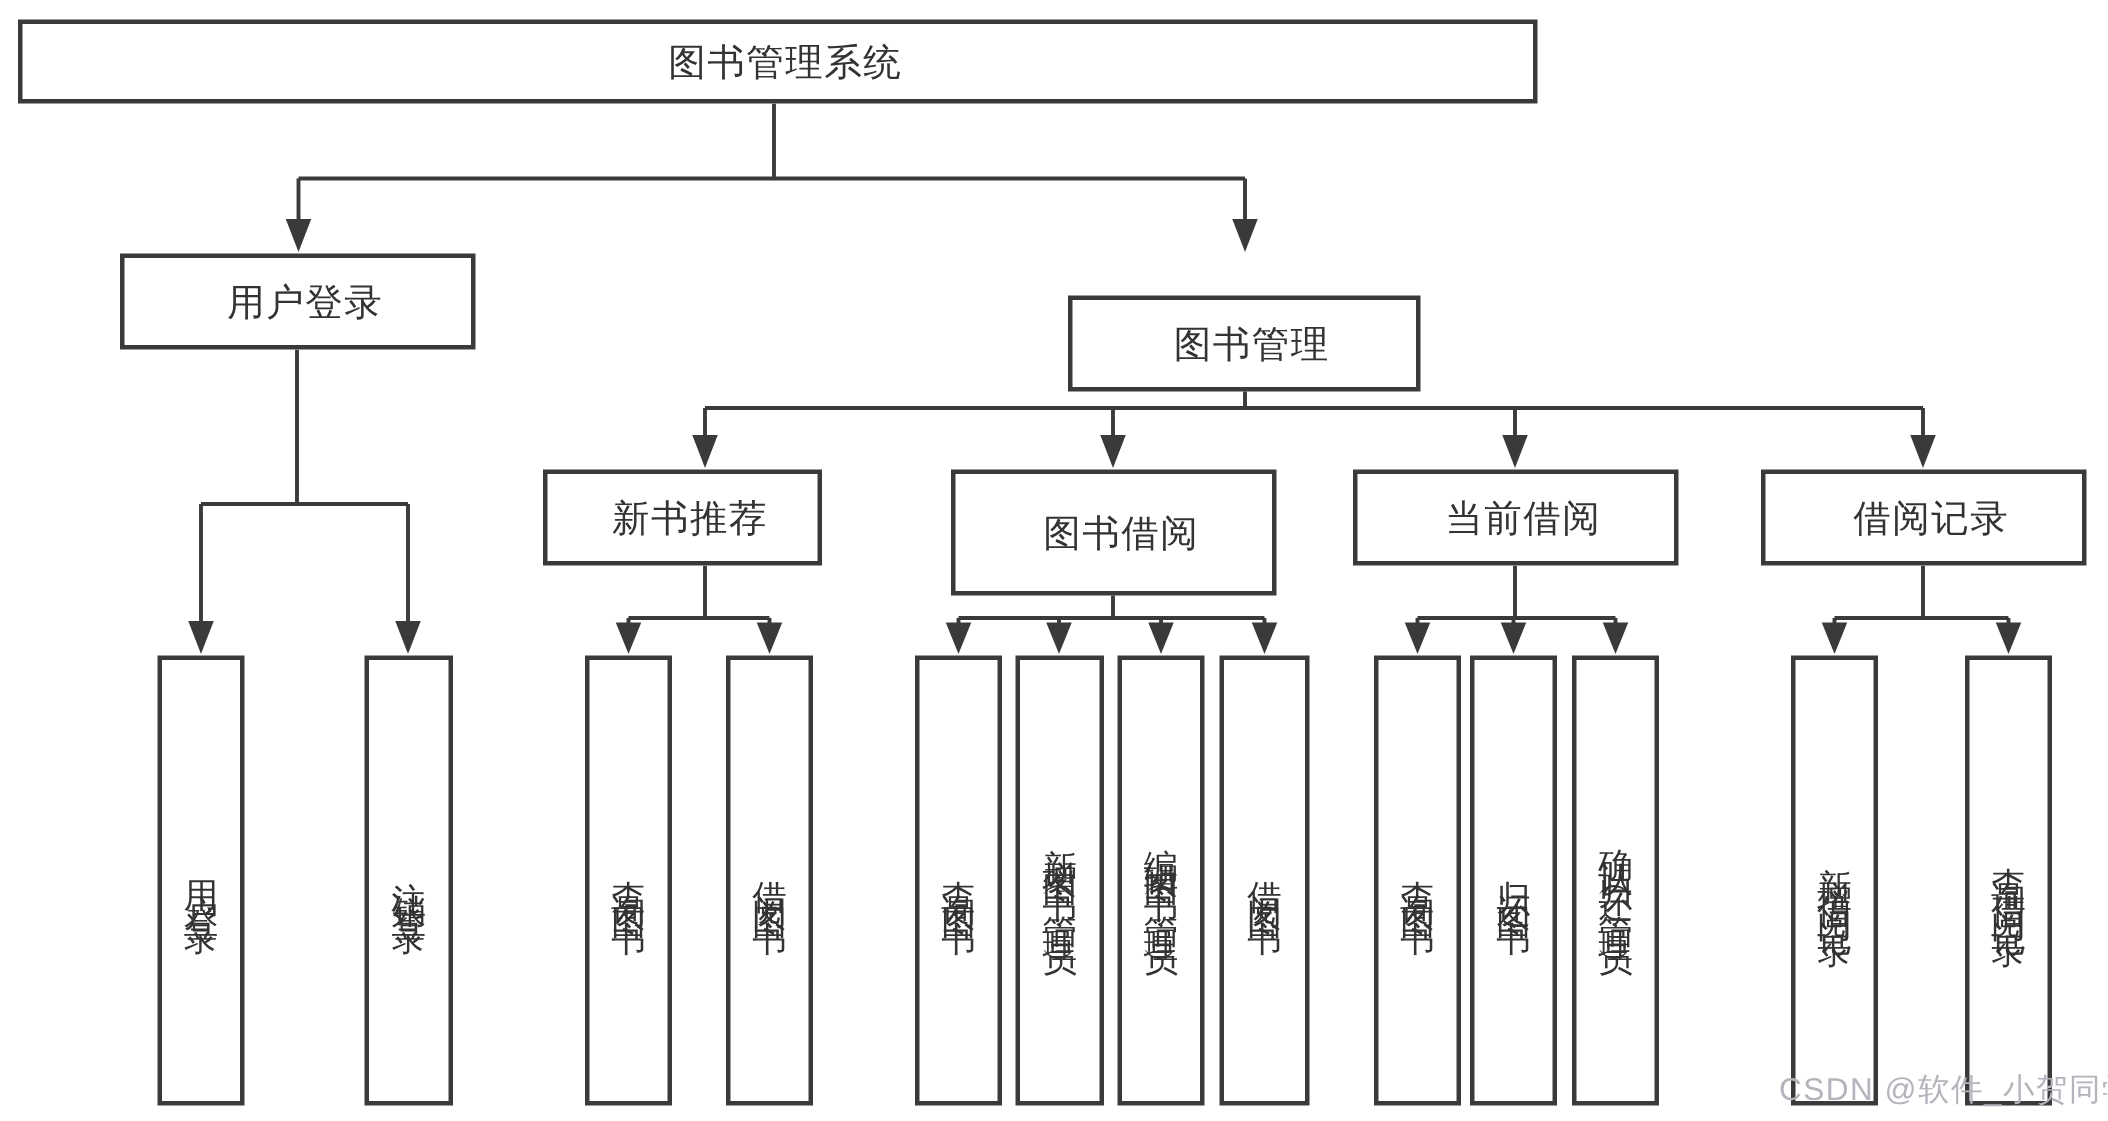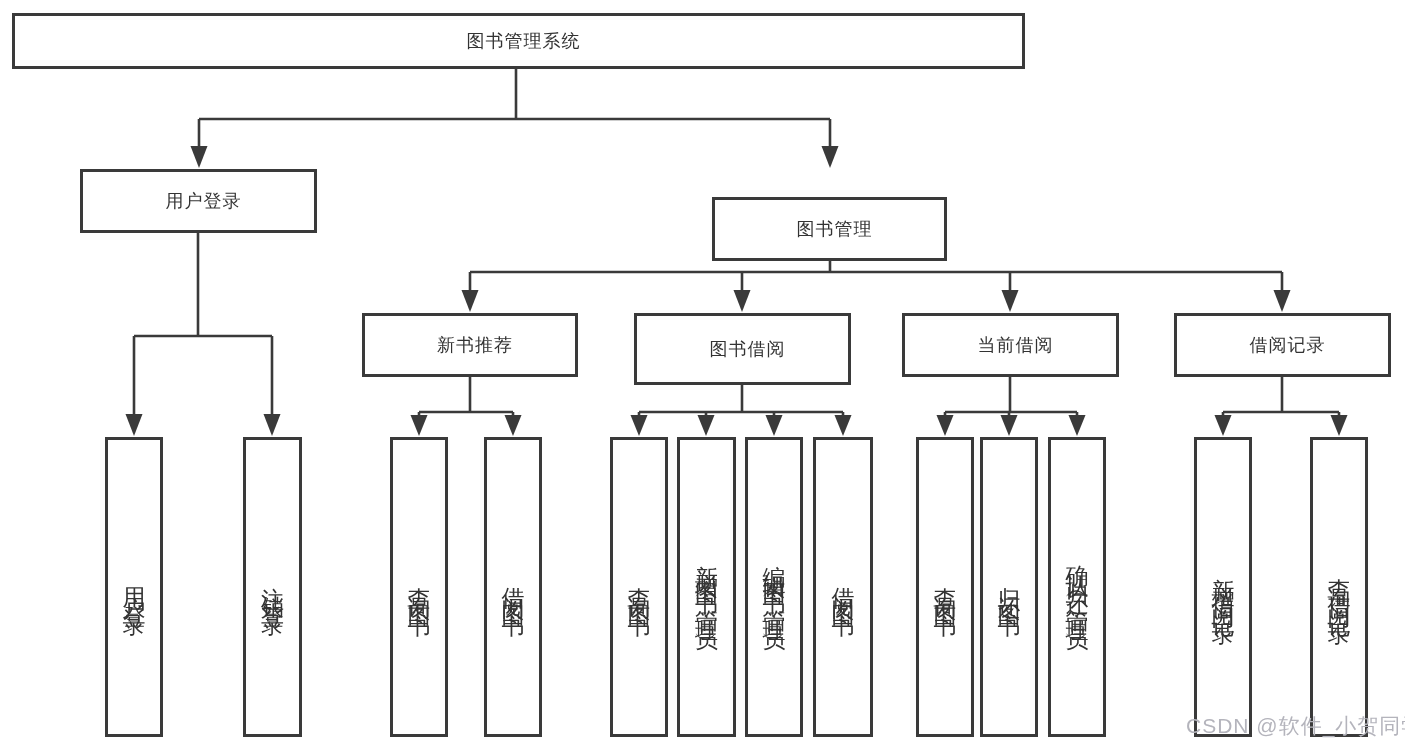--- a/index.html
+++ b/index.html
@@ -30,21 +30,21 @@
     position: absolute;
     box-sizing: border-box;
     border: 3px solid #3a3a3a;
     background: #ffffff;
     display: flex;
     align-items: center;
     justify-content: center;
     color: #333333;
     z-index: 2;
   }
-  .box.h-label { font-size: 18px; letter-spacing: 1px; padding-left: 10px; }
+  .box.h-label { font-size: 25px; letter-spacing: 1px; padding-left: 10px; }
   .leaf span {
     writing-mode: vertical-rl;
     text-orientation: mixed;
     font-size: 23px;
     line-height: 1;
     letter-spacing: 9px;
     color: #333333;
     white-space: nowrap;
   }
   .watermark {
@@ -137,22 +137,22 @@
       <path d="M1339 412 V416"></path>
       <polygon points="1330.5,415 1347.5,415 1339,436"></polygon>
     </g>
   </svg>
 
   <div class="box h-label" style="left:12px; top:13px; width:1013px; height:56px;">图书管理系统</div>
 
   <div class="box h-label" style="left:80px; top:169px; width:237px; height:64px;">用户登录</div>
   <div class="box h-label" style="left:712px; top:169px; width:235px; height:64px;margin-top:28px;">图书管理</div>
 
-  <div class="box h-label" style="left:362px; top:313px; width:216px; height:64px;text-align:center;">新书推荐</div>
-  <div class="box h-label" style="left:634px; top:313px; width:217px; height:72px;">图书借阅</div>
+  <div class="box h-label" style="left:362px; top:313px; width:186px; height:64px;text-align:center;">新书推荐</div>
+  <div class="box h-label" style="left:634px; top:313px; width:217px; height:84px;">图书借阅</div>
   <div class="box h-label" style="left:902px; top:313px; width:217px; height:64px;">当前借阅</div>
   <div class="box h-label" style="left:1174px; top:313px; width:217px; height:64px;">借阅记录</div>
 
   <div class="box leaf" style="left:105px; top:437px; width:58px; height:300px;">
     <span>用户登录</span>
   </div>
   <div class="box leaf" style="left:243px; top:437px; width:59px; height:300px;">
     <span>注销登录</span>
   </div>
 

